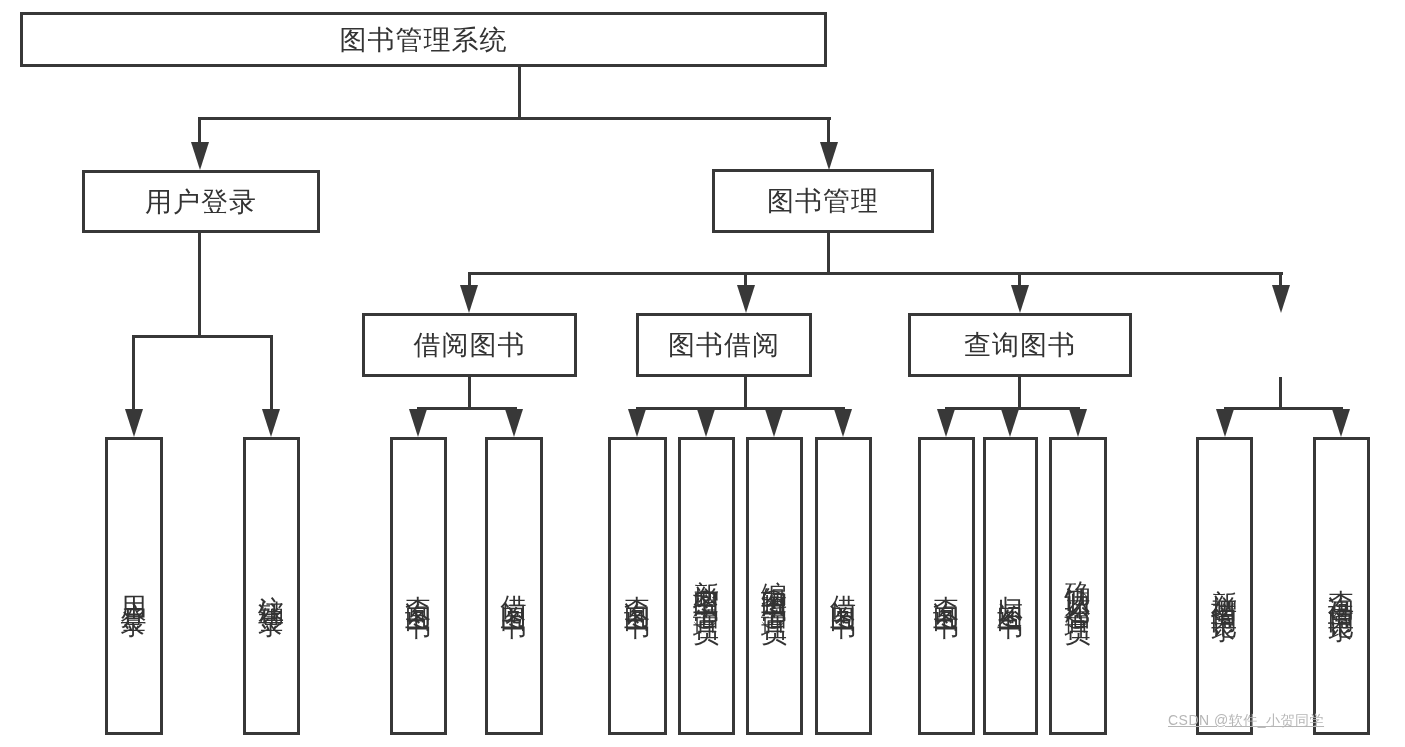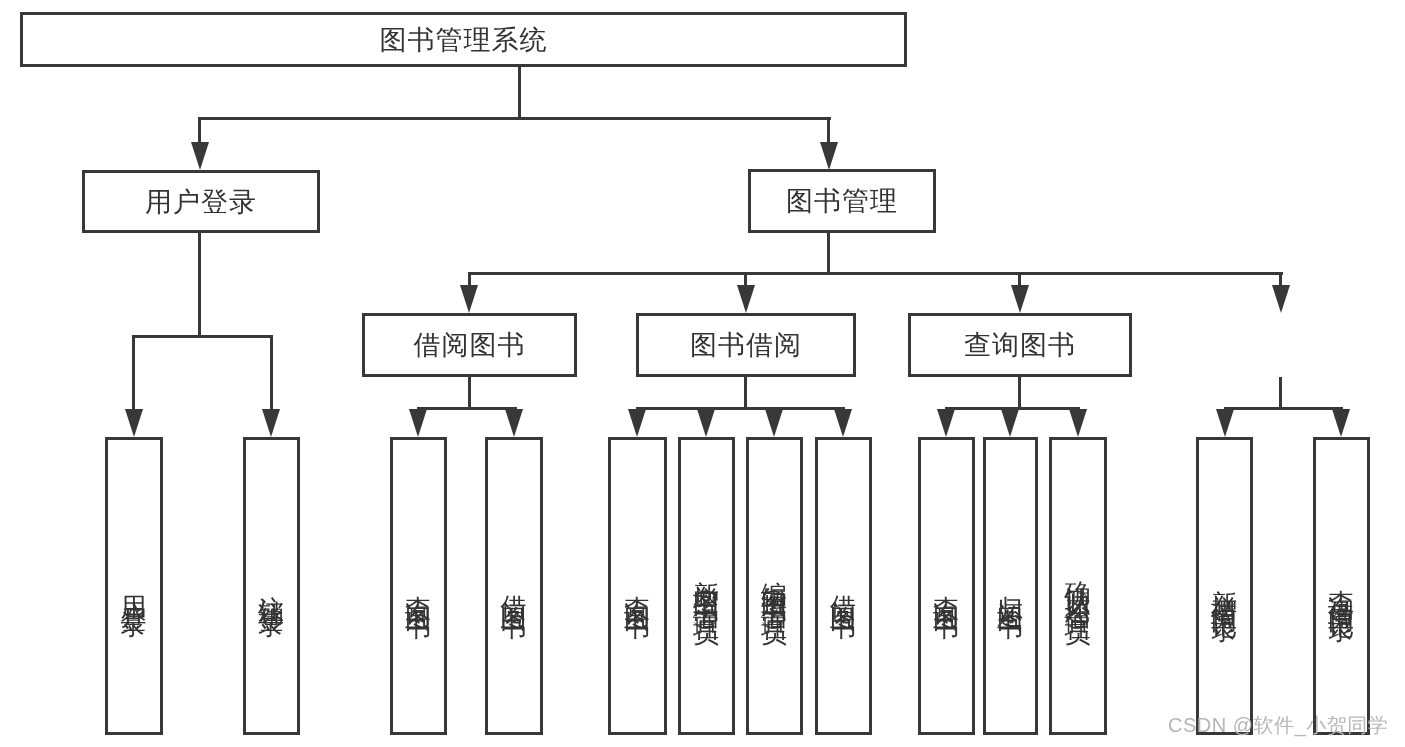--- a/index.html
+++ b/index.html
@@ -26,43 +26,43 @@
     color:var(--text);white-space:nowrap;
   }
   .ln{position:absolute;background:var(--line);}
   .arrow{
     position:absolute;width:0;height:0;
     border-left:9px solid transparent;border-right:9px solid transparent;
     border-top:28px solid var(--line);
   }
   .watermark{
     position:absolute;left:1168px;top:712px;
-    font-size:20px;color:#b6b6b6;letter-spacing:0.5px;white-space:nowrap;
+    font-size:14px;color:#b6b6b6;letter-spacing:0.5px;white-space:nowrap;text-decoration:underline;
   }
 </style>
 </head>
 <body>
 
 <div id="stage">
 
-  <div class="box" style="left:20px;top:12px;width:887px;height:55px;text-align:right;">
+  <div class="box" style="left:20px;top:12px;width:807px;height:55px;text-align:right;">
     <span>图书管理系统</span>
   </div>
 
   <div class="ln" style="left:518px;top:67px;width:3px;height:53px;"></div>
   <div class="ln" style="left:198px;top:117px;width:633px;height:3px;"></div>
   <div class="ln" style="left:198px;top:117px;width:3px;height:30px;"></div>
   <div class="arrow" style="left:191px;top:142px;"></div>
   <div class="ln" style="left:827px;top:117px;width:3px;height:30px;"></div>
   <div class="arrow" style="left:820px;top:142px;"></div>
 
   <div class="box" style="left:82px;top:170px;width:238px;height:63px;">
     <span>用户登录</span>
   </div>
-  <div class="box" style="left:712px;top:169px;width:188px;height:64px;margin-left:36px;">
+  <div class="box" style="left:712px;top:169px;width:222px;height:64px;">
     <span>图书管理</span>
   </div>
 
   <div class="ln" style="left:198px;top:233px;width:3px;height:104px;"></div>
   <div class="ln" style="left:132px;top:335px;width:141px;height:3px;"></div>
   <div class="ln" style="left:132px;top:335px;width:3px;height:77px;"></div>
   <div class="arrow" style="left:125px;top:409px;"></div>
   <div class="ln" style="left:270px;top:335px;width:3px;height:77px;"></div>
   <div class="arrow" style="left:262px;top:409px;"></div>
 
@@ -73,21 +73,21 @@
   <div class="ln" style="left:744px;top:272px;width:3px;height:16px;"></div>
   <div class="arrow" style="left:737px;top:285px;"></div>
   <div class="ln" style="left:1018px;top:272px;width:3px;height:16px;"></div>
   <div class="arrow" style="left:1011px;top:285px;"></div>
   <div class="ln" style="left:1279px;top:272px;width:3px;height:16px;"></div>
   <div class="arrow" style="left:1272px;top:285px;"></div>
 
   <div class="box" style="left:362px;top:313px;width:215px;height:64px;">
     <span>借阅图书</span>
   </div>
-  <div class="box" style="left:636px;top:313px;width:220px;height:64px;">
+  <div class="box" style="left:636px;top:313px;width:176px;height:64px;">
     <span>图书借阅</span>
   </div>
   <div class="box" style="left:908px;top:313px;width:224px;height:64px;">
     <span>查询图书</span>
   </div>
 
   <div class="ln" style="left:468px;top:377px;width:3px;height:32px;"></div>
   <div class="ln" style="left:417px;top:407px;width:100px;height:3px;"></div>
   <div class="arrow" style="left:409px;top:409px;"></div>
   <div class="arrow" style="left:505px;top:409px;"></div>

